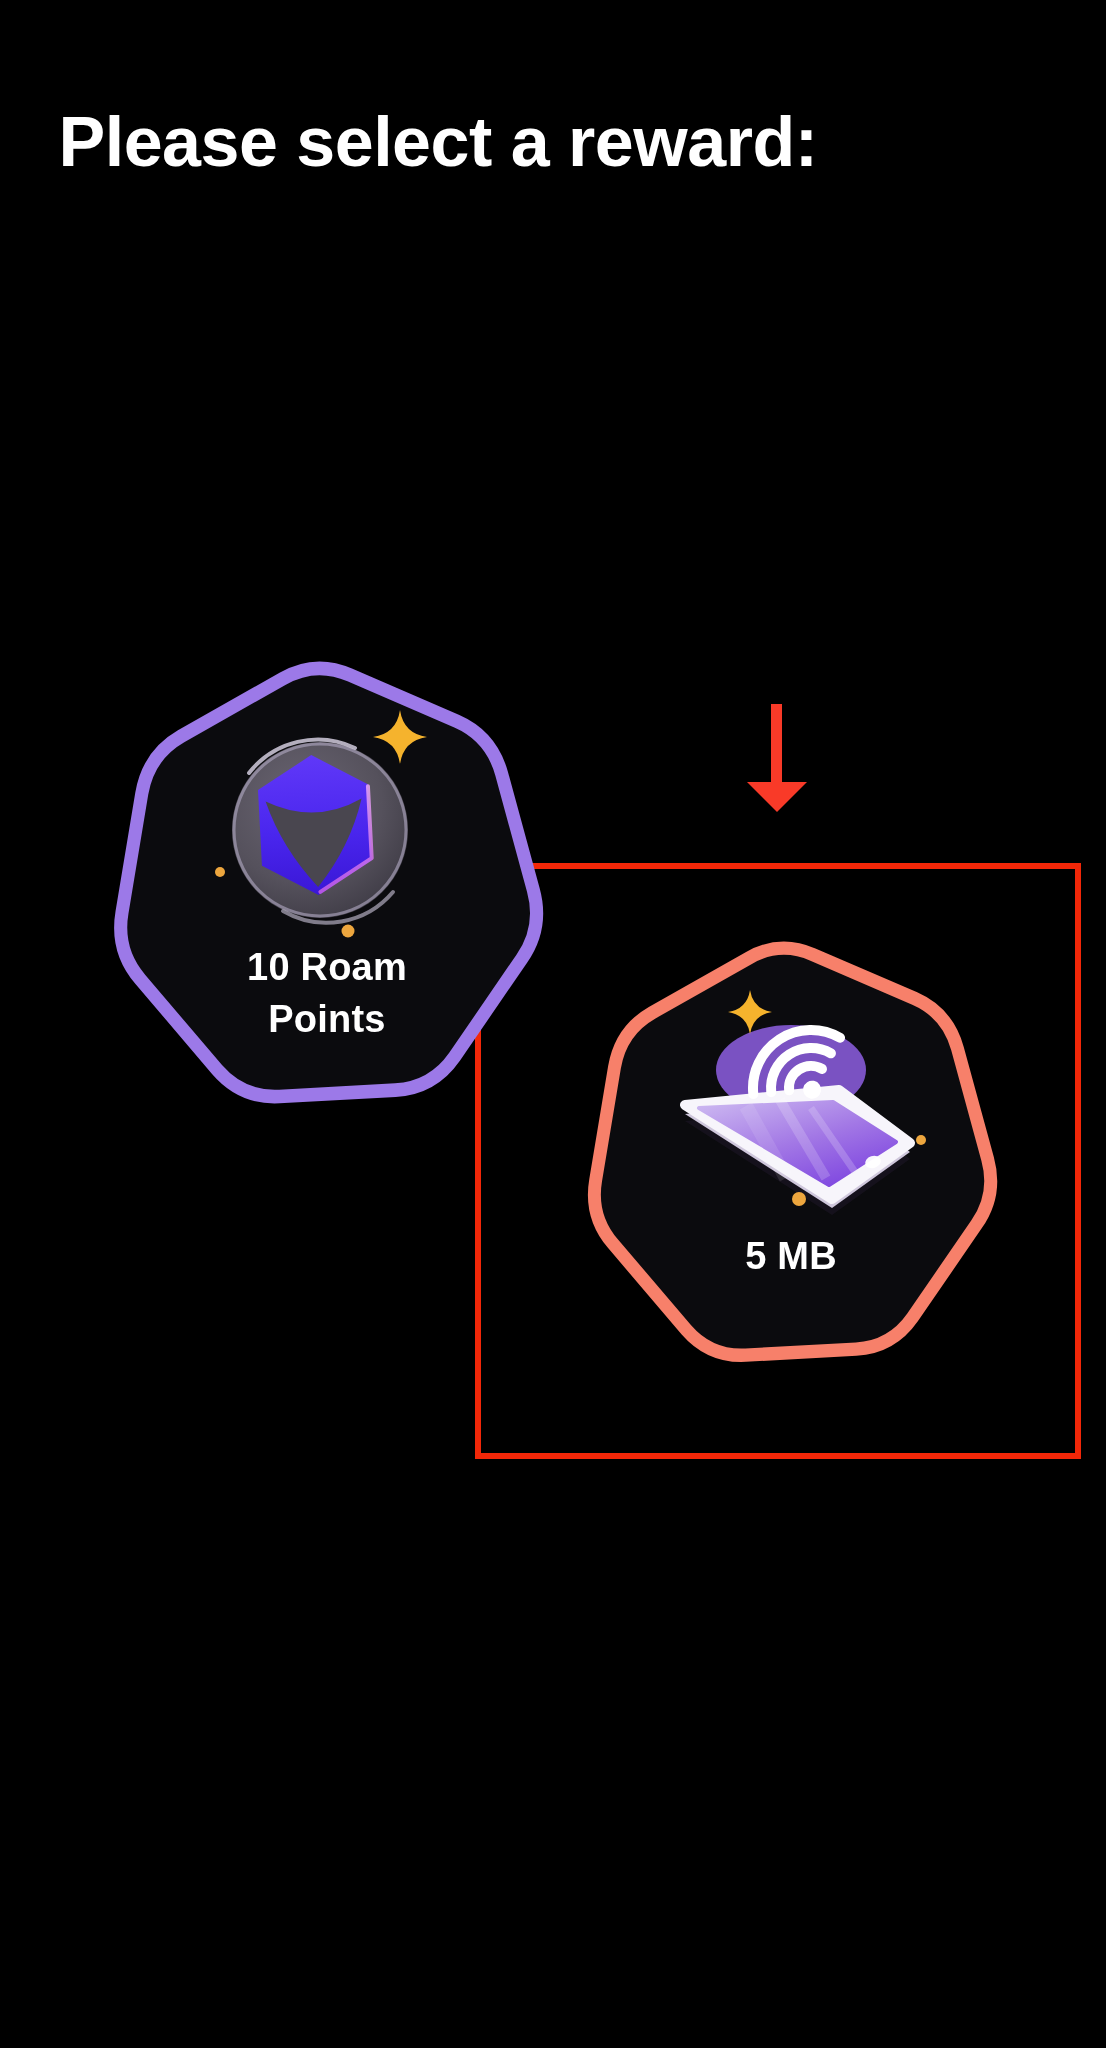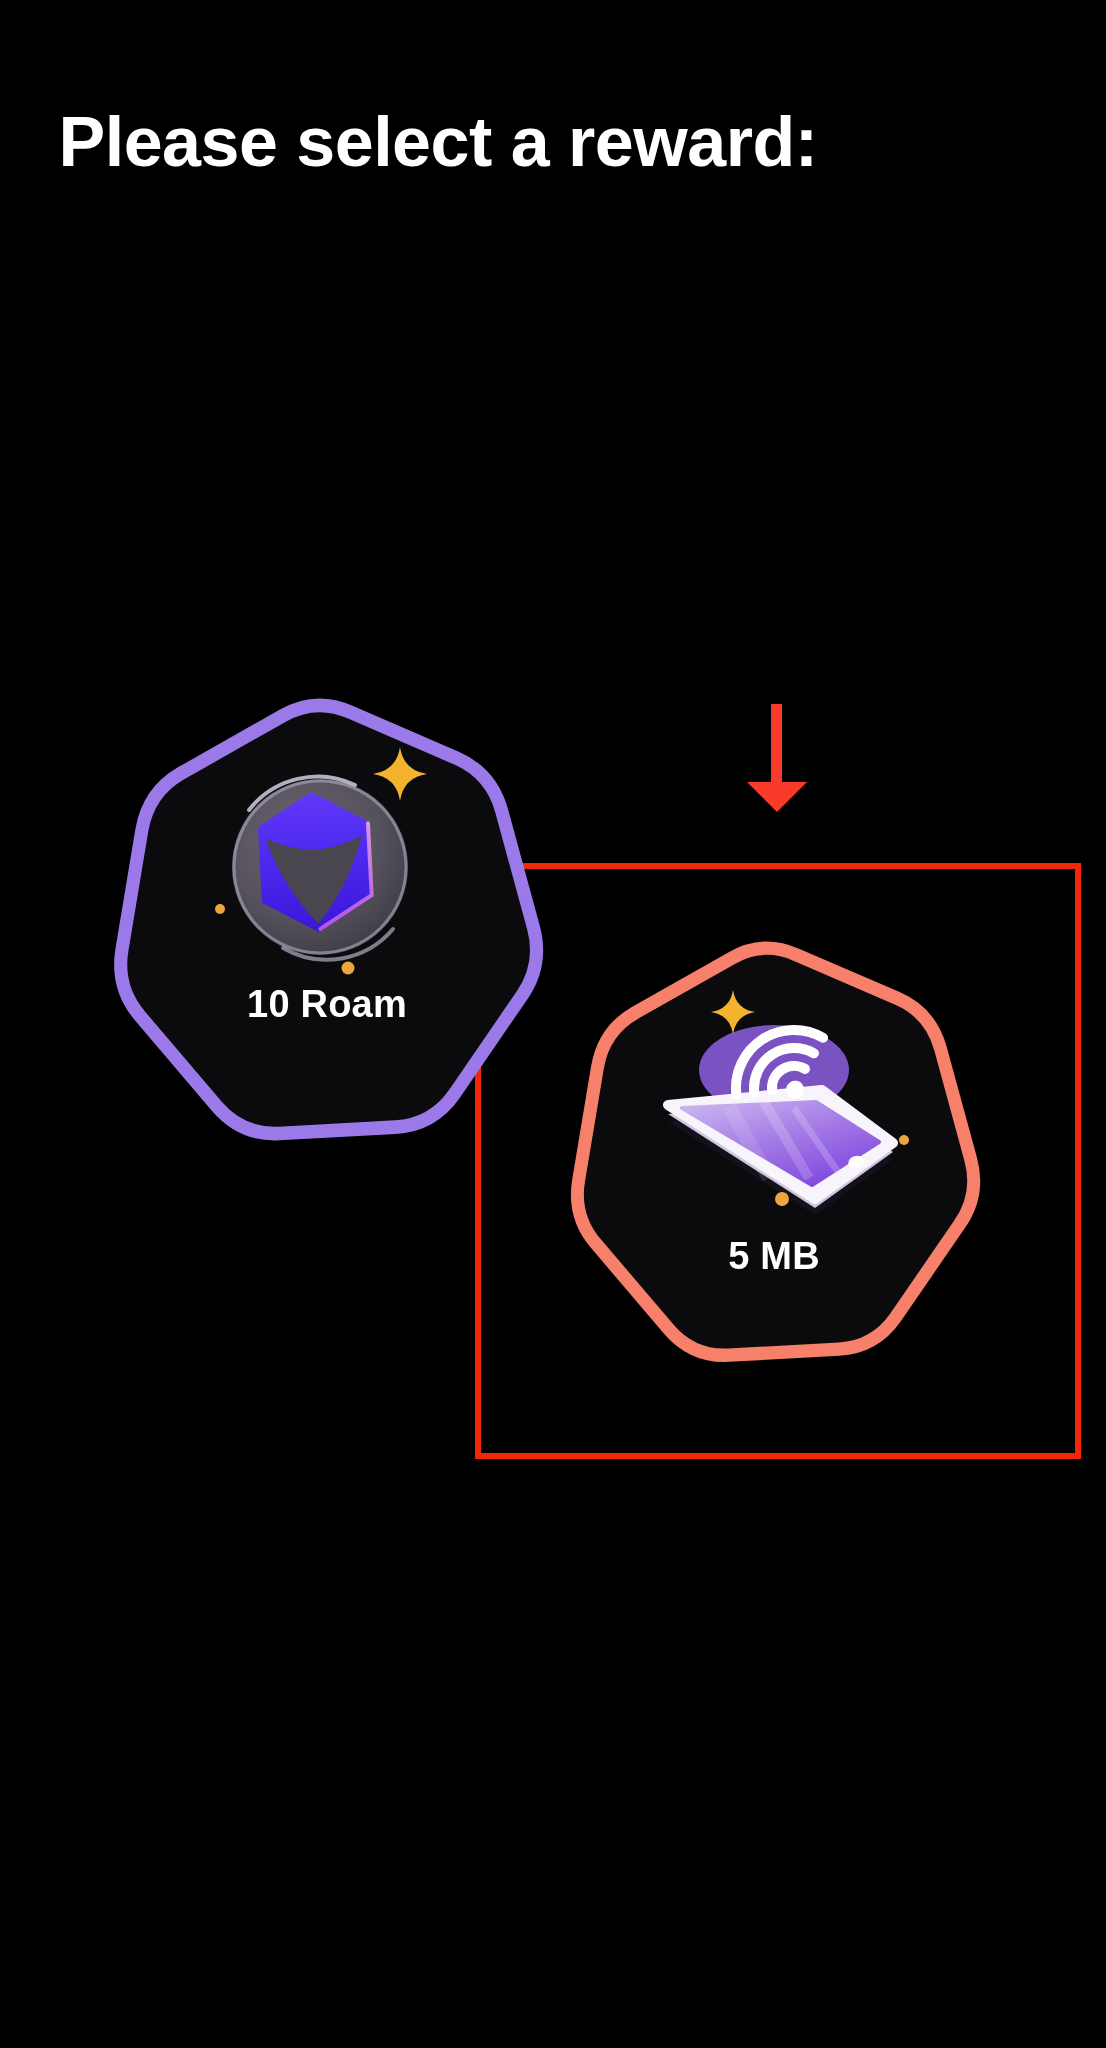--- a/index.html
+++ b/index.html
@@ -4,22 +4,22 @@
 <style>
   html,body{margin:0;padding:0;background:#000;}
   body{width:1106px;height:2048px;position:relative;overflow:hidden;
        font-family:"Liberation Sans","DejaVu Sans",sans-serif;}
   .screen{position:absolute;inset:0;background:#000;}
   .page-title{position:absolute;left:0;top:102px;width:876px;margin:0;
        text-align:center;color:#fff;font-size:70px;font-weight:600;
        letter-spacing:-0.5px;line-height:80px;}
   .badge{position:absolute;}
   .badge svg{position:absolute;left:0;top:0;display:block;}
-  .badge-left{left:93px;top:682px;width:468px;height:486px;z-index:2;}
-  .badge-right{left:551px;top:926px;width:446px;height:462px;z-index:2;}
+  .badge-left{left:93px;top:645px;width:468px;height:486px;z-index:2;}
+  .badge-right{left:568px;top:926px;width:446px;height:462px;z-index:2;}
   .badge-label{position:absolute;left:0;right:0;text-align:center;color:#fff;
        font-size:38px;font-weight:600;line-height:52px;letter-spacing:0.2px;z-index:4;}
   .badge-left  .badge-label{top:296px;}
   .badge-right .badge-label{top:304px;}
   .anno-arrow{position:absolute;left:746px;top:704px;z-index:3;}
   .anno-box{position:absolute;left:475px;top:863px;z-index:1;}
 </style>
 </head>
 <body>
 
@@ -58,20 +58,21 @@
         <path d="M0,-72 L55,-40 L55,36 L0,68 L-55,36 L-55,-40 Z" fill="url(#cubeG)"></path>
         <path d="M55,-38 L55,34 L2,65" fill="none" stroke="url(#pinkG)" stroke-width="4" stroke-linejoin="round" stroke-linecap="round" opacity="0.85"></path>
         <path d="M-48,-28 Q0,-2 48,-26 Q34,22 0,60 Q-34,20 -48,-28 Z" fill="#49464f"></path>
       </g>
       <path d="M307,65 Q310.5,88.5 334,92 Q310.5,95.5 307,119 Q303.5,95.5 280,92 Q303.5,88.5 307,65 Z" fill="#f5b32d"></path>
       <circle cx="127" cy="227" r="5" fill="#eda63e"></circle>
       <circle cx="255" cy="286" r="6.5" fill="#eda63e"></circle>
     </svg>
     <div class="badge-label">
       <div>10 Roam</div>
+      <div>Points</div>
     </div>
   </div>
 
   <div class="badge badge-right">
     <svg width="446" height="462" viewBox="0 0 100 100" preserveAspectRatio="none">
       <path transform="rotate(-3 50 50)" d="M42.8,6.5 Q50,3 57.2,6.5 L79.5,17.2 Q86.7,20.7 88.5,28.5 L94.0,52.7 Q95.8,60.5 90.8,66.7
                L75.4,86.1 Q70.4,92.3 62.4,92.3 L37.6,92.3 Q29.6,92.3 24.6,86.1 L9.2,66.7 Q4.2,60.5 6.0,52.7
                L11.5,28.5 Q13.3,20.7 20.5,17.2 Z" fill="#0b0b0e" stroke-width="2.9" stroke-linejoin="round" stroke="#f7806a"></path>
     </svg>
     <svg width="446" height="462" viewBox="0 0 446 462">

